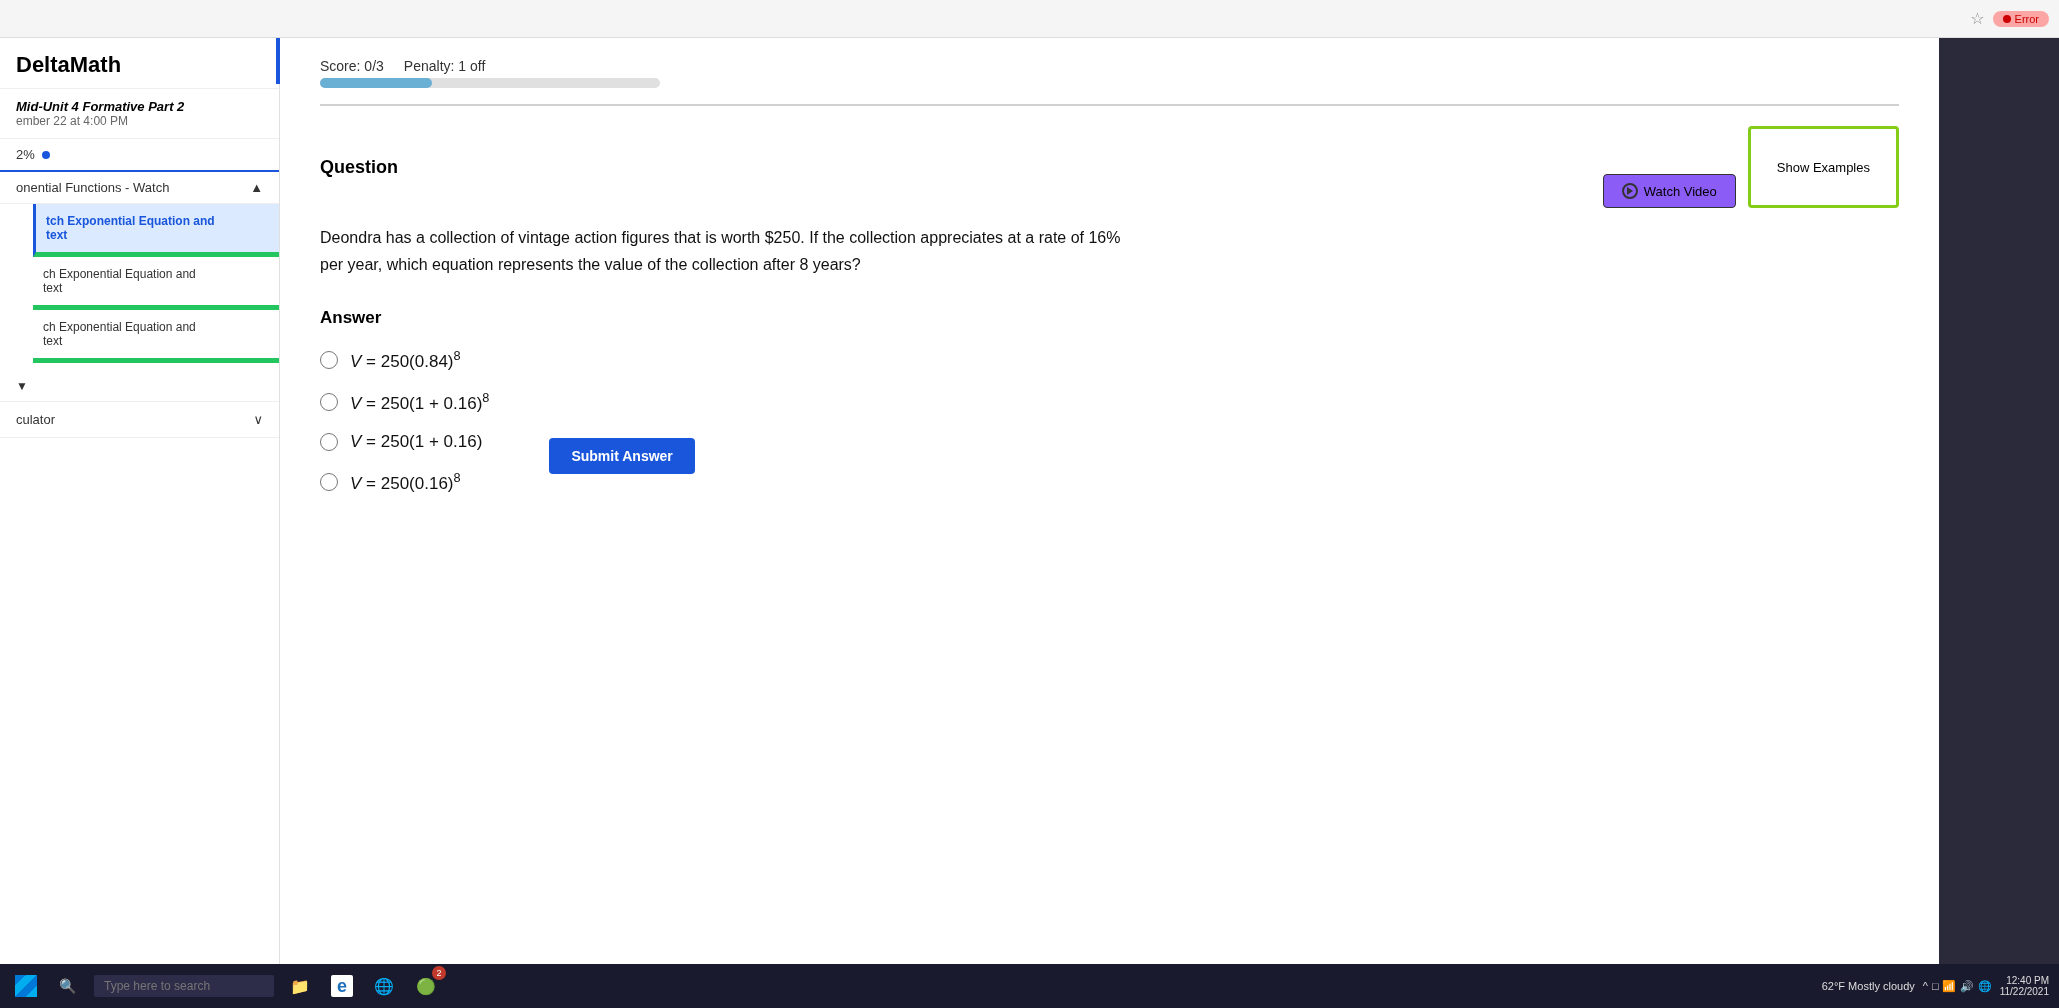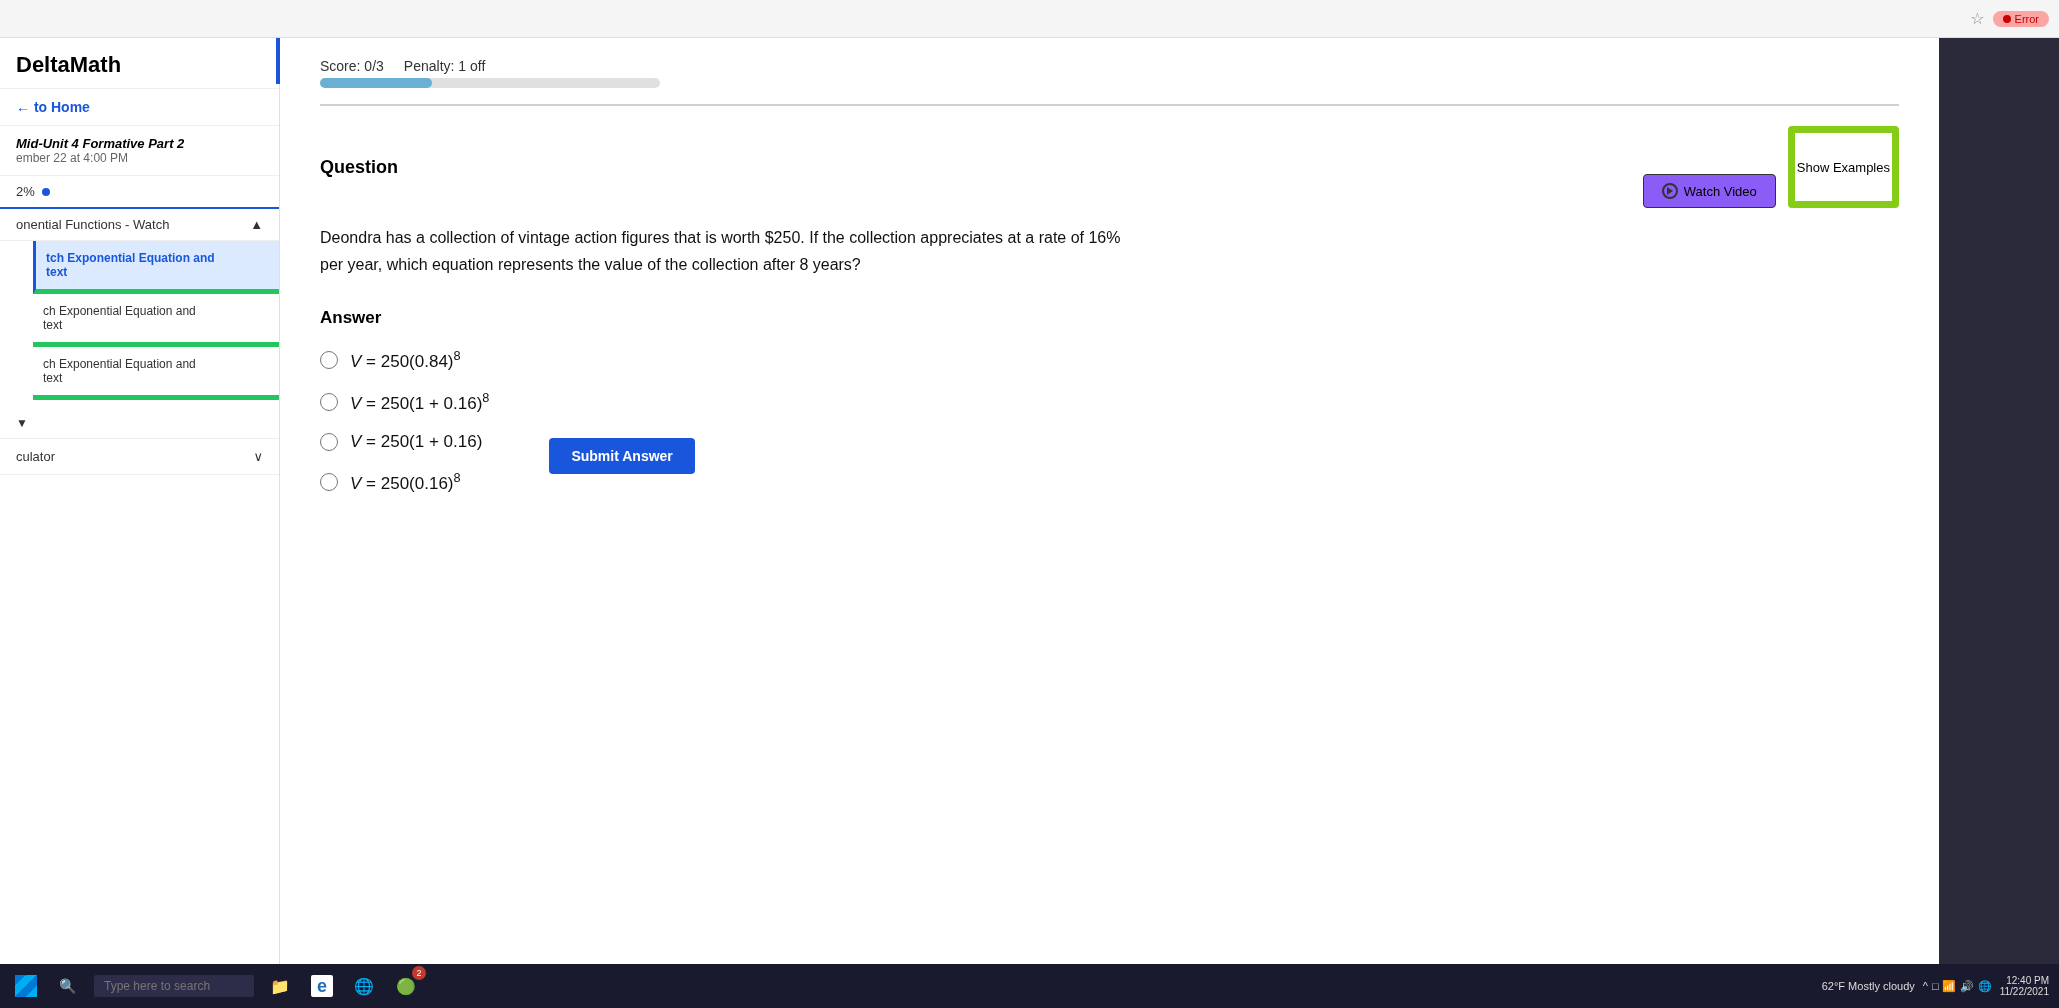--- a/index.html
+++ b/index.html
@@ -9,21 +9,21 @@
     .taskbar {
       position: fixed; bottom: 0; left: 0; right: 0;
       height: 44px; background: #1a1a2e;
       display: flex; align-items: center; justify-content: space-between;
       padding: 0 10px; z-index: 1000;
     }
     .taskbar-left { display: flex; align-items: center; gap: 10px; }
     .taskbar-right { display: flex; align-items: center; gap: 8px; color: #ddd; font-size: 11px; }
     .taskbar-btn { width: 32px; height: 32px; background: transparent; border: none; cursor: pointer; display: flex; align-items: center; justify-content: center; }
     .taskbar-icon-win { width: 22px; height: 22px; background: linear-gradient(135deg, #0078d7 25%, #00adef 25% 50%, #0078d7 50% 75%, #00adef 75%); }
-    .taskbar-search { background: #2d2d4a; border: none; color: #fff; padding: 4px 10px; width: 160px; font-size: 12px; border-radius: 2px; }
+    .taskbar-search { background: #2d2d4a; border: none; color: #fff; padding: 4px 10px; width: 180px; font-size: 12px; border-radius: 2px; }
     .taskbar-icon-e { color: #1c6eba; font-size: 18px; font-weight: bold; background: #fff; width: 22px; height: 22px; display: flex; align-items: center; justify-content: center; border-radius: 2px; }
     .taskbar-badge { position: relative; }
     .badge-num { position: absolute; top: -4px; right: -4px; background: #c0392b; color: #fff; font-size: 9px; width: 14px; height: 14px; border-radius: 50%; display: flex; align-items: center; justify-content: center; }
     .time-display { display: flex; flex-direction: column; align-items: flex-end; font-size: 10px; color: #ddd; }
 
     
     .browser-bar {
       height: 38px; background: #f5f5f5; border-bottom: 1px solid #ddd;
       display: flex; align-items: center; padding: 0 10px; gap: 8px;
     }
@@ -109,21 +109,21 @@
       margin-bottom: 16px;
     }
     .question-label { font-size: 18px; font-weight: bold; color: #000; }
     .question-buttons { display: flex; gap: 12px; }
     .watch-video-btn {
       border: 1px solid #333; background: #8b5cf6; padding: 8px 18px;
       font-size: 13px; cursor: pointer; border-radius: 4px;
       display: flex; align-items: center; gap: 6px; margin-top: 48px;
     }
     .show-examples-btn {
-      border: 7px solid #84cc16; background: #fff; padding: 8px 2px;
+      border: 3px solid #84cc16; background: #fff; padding: 8px 26px;
       font-size: 13px; cursor: pointer; border-radius: 4px;
     }
 
     .question-text {
       font-size: 16px; color: #111; line-height: 1.7;
       max-width: 820px; margin-bottom: 30px;
     }
     .answer-label { font-size: 17px; font-weight: bold; color: #000; margin-bottom: 20px; }
 
     .answer-options { display: flex; flex-direction: column; gap: 18px; max-width: 700px; }
@@ -158,21 +158,20 @@
     <span>Error</span>
   </div>
 </div>
 
 <div class="main-container">
 
   <div class="sidebar">
     <div class="sidebar-logo">
       <span>DeltaMath</span>
     </div>
-    <div class="sidebar-back">← to Home</div>
     <div class="sidebar-assignment">
       <div class="title">Mid-Unit 4 Formative Part 2</div>
       <div class="due">ember 22 at 4:00 PM</div>
     </div>
     <div class="sidebar-progress">
       <span>2%</span>
       <span style="display:inline-block;width:8px;height:8px;background:#1a56db;border-radius:50%;margin-left:4px;"></span>
     </div>
 
     <div class="sidebar-section-header">

